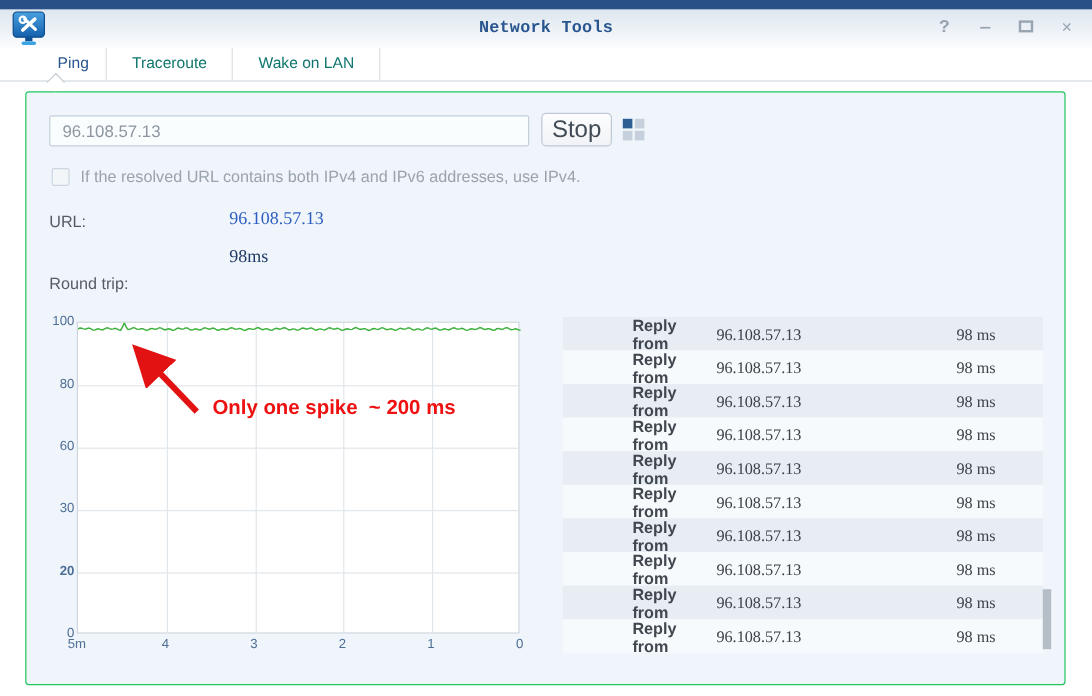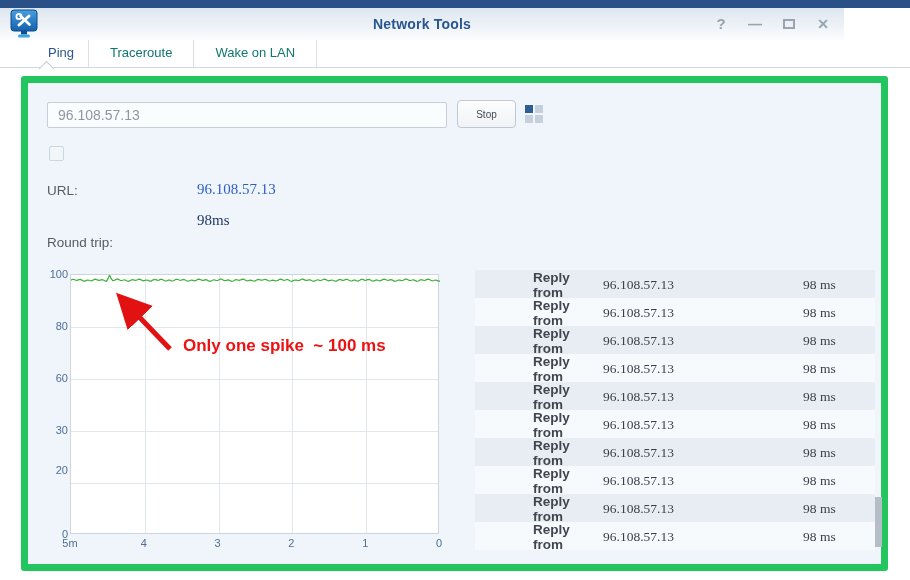--- a/index.html
+++ b/index.html
@@ -2,22 +2,22 @@
 <html><head>
 <meta charset="utf-8">
 <style>
   * { margin:0; padding:0; box-sizing:border-box; }
   html,body { width:910px; height:580px; overflow:hidden; background:#fff;
     font-family:"Liberation Sans", sans-serif; }
   .stage { position:relative; width:910px; height:580px; }
 
   
   .topstrip { position:absolute; left:0; top:0; width:910px; height:8px; background:#2a5187; }
-  .titlebar { position:absolute; left:0; top:8px; width:844px; height:32px;
-    background:linear-gradient(#dde6ef,#fbfcfe); }
+  .titlebar { position:absolute; left:0; top:8px; width:910px; height:32px;
+    background:linear-gradient(#dde6ef,#fbfcfe);font-family:Liberation Mono, monospace; }
   .win-title { position:absolute; left:0; top:0; width:100%; height:32px; line-height:32px;
     text-align:center; font-size:14px; font-weight:bold; color:#29568f; letter-spacing:.2px; }
   .app-icon { position:absolute; left:10px; top:1px; width:28px; height:30px; }
   .win-controls { position:absolute; right:14px; top:0; height:32px; display:flex;
     align-items:center; gap:20px; }
   .win-btn { color:#98a4b0; font-size:14px; font-weight:bold; cursor:pointer;
     width:14px; text-align:center; line-height:14px; }
   .win-btn.help { font-size:15px; }
   .maxbox { width:12px; height:10px; border:2px solid #98a4b0; display:inline-block; }
 
@@ -25,28 +25,28 @@
   .tabbar { position:absolute; left:0; top:40px; width:910px; height:28px; background:#fff;
     border-bottom:1px solid #d2d8de; display:flex; padding-left:34px; }
   .tab { padding:0 21px; line-height:26px; font-size:13px; color:#0f766e;
     border-right:1px solid #dce0e5; cursor:pointer; }
   .tab.active { font-weight:normal; color:#29568f; padding:0 14px; }
   .tab-notch { position:absolute; left:41px; top:63px; width:11px; height:11px; background:#fff;
     border-left:1px solid #c5cdd4; border-top:1px solid #c5cdd4; transform:rotate(45deg); z-index:4; }
 
   
   .panel { position:absolute; left:21px; top:76px; width:867px; height:495px;
-    background:#eff5fb; border:7px solid #22c55e; border-radius:3px; }
+    background:#eff5fb; border:1px solid #22c55e; border-radius:3px; }
 
   .addr-input { position:absolute; left:19px; top:19px; width:400px; height:26px;
     background:#fafdfe; border:1px solid #c4cfda; border-radius:2px; padding:0 10px;
     font-size:14px; color:#8e97a1; font-family:"Liberation Sans",sans-serif; }
   .stop-btn { position:absolute; left:429px; top:17px; width:59px; height:28px;
     background:linear-gradient(#fdfdfe,#f1f3f6); border:1px solid #bfc9d4; border-radius:4px;
-    font-size:10px; color:#414b56; cursor:pointer; }
+    font-size:20px; color:#414b56; cursor:pointer; }
   .busy-icon { position:absolute; left:497px; top:22px; width:18px; height:18px;
     display:grid; grid-template-columns:8px 8px; grid-template-rows:8px 8px; gap:2px; }
   .busy-icon i { display:block; background:#c6d0dc; }
   .busy-icon i.on { background:#2d5f94; }
 
   .chk-box { position:absolute; left:21px; top:63px; width:15px; height:15px;
     background:#f2f6f9; border:1px solid #ccd6e0; border-radius:2px; }
   .chk-label { position:absolute; left:45px; top:63px; font-size:13.5px; color:#9aa3ac; }
 
   .field-label { position:absolute; left:19px; font-size:13.5px; color:#565c64; }
@@ -126,20 +126,21 @@
     <input class="addr-input" disabled="" value="96.108.57.13" style="">
     <button class="stop-btn">Stop</button>
     <span class="busy-icon">
       <i class="on"></i>
         <i></i>
         <i></i>
         <i></i>
     </span>
 
     <span class="chk-box"></span>
+    <span class="chk-label">If the resolved URL contains both IPv4 and IPv6 addresses, use IPv4.</span>
 
     <span class="field-label" style="top:100px">URL:</span>
     <span class="field-value url-value" style="top:98px">96.108.57.13</span>
 
     <span class="field-label" style="top:152px">Round trip:</span>
     <span class="field-value rtt-value" style="top:129px">98ms</span>
 
     <div class="chart" id="chart">
       <div class="plot" id="plot">
           <div class="gl-h" style="top: 208px;"></div>
@@ -156,24 +157,24 @@
         </div>
       <div class="anno-layer">
         <svg width="412" height="296">
           <defs>
               <marker id="arrowhead" markerWidth="7" markerHeight="7" refX="5" refY="3.5" orient="auto">
             <polygon points="0 0, 7 3.5, 0 7" fill="#e31212"></polygon>
           </marker>
             </defs>
           <line x1="121" y1="81" x2="74" y2="32" stroke="#e31212" stroke-width="5" marker-end="url(#arrowhead)"></line>
         </svg>
-        <span class="anno-text" id="anno-text" style="color: rgb(238, 17, 17);">Only one spike  ~ 100 ms</span>
+        <span class="anno-text" id="anno-text" style="color: rgb(238, 17, 17);">Only one spike  ~ 200 ms</span>
       </div>
     <div class="ytick" style="top: 261px;">0</div>
-        <div class="ytick" style="top: 197px;">20</div>
+        <div class="ytick" style="top: 209px; font-weight: bold;">20</div>
         <div class="ytick" style="top: 157px;">30</div>
         <div class="ytick" style="top: 105px;">60</div>
         <div class="ytick" style="top: 53px;">80</div>
         <div class="ytick" style="top: 1px; text-align: right;">100</div>
         <div class="xtick" style="left: 21px; top: 270px;">5m</div>
         <div class="xtick" style="left: 94.8px; top: 270px;">4</div>
         <div class="xtick" style="left: 168.6px; top: 270px;">3</div>
         <div class="xtick" style="left: 242.4px; top: 270px;">2</div>
         <div class="xtick" style="left: 316.2px; top: 270px;">1</div>
         <div class="xtick" style="left: 390px; top: 270px;">0</div>

